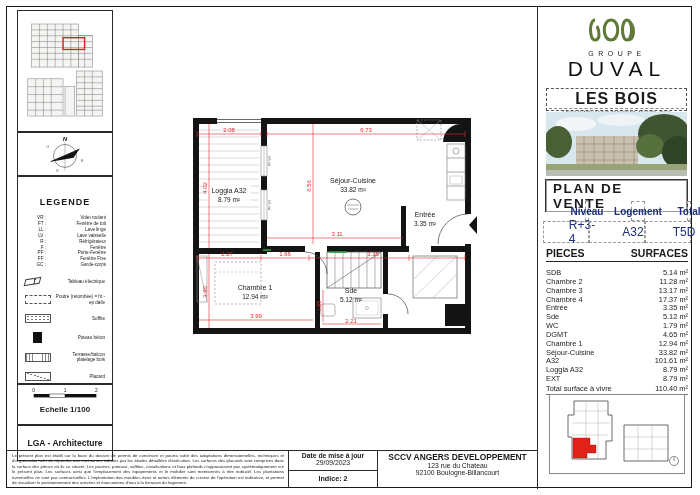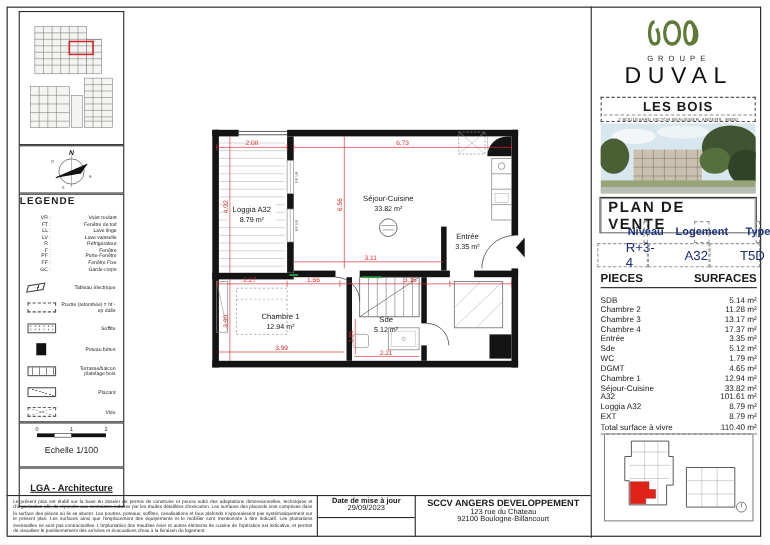--- a/index.html
+++ b/index.html
@@ -7,58 +7,58 @@
   .abs{position:absolute;}
   .border-box{border:1px solid #2a2a2a;background:#fff;box-sizing:border-box;}
   svg{display:block;font-family:"Liberation Sans",sans-serif;}
 
   
   #outer-frame{left:6px;top:6px;width:686px;height:482px;border:1.5px solid #1a1a1a;box-sizing:border-box;}
   #right-sep{left:537px;top:6px;width:1px;height:483px;background:#2a2a2a;}
 
   
   .side-box{left:17px;width:96px;}
-  #legend-title{font-size:9px;font-weight:bold;text-align:left;letter-spacing:1px;padding-top:0;}
+  #legend-title{font-size:9px;font-weight:bold;text-align:center;letter-spacing:1px;padding-top:20px;}
   #legend-abbr{margin-top:8px;padding:0 6px;}
   .ab-row{display:flex;font-size:4.6px;line-height:5.9px;}
   .ab-k{width:22px;text-align:right;padding-right:3px;color:#222;}
   .ab-v{flex:1;text-align:right;color:#222;}
   #legend-symbols{margin-top:10px;padding:0 7px;}
   .l-item{display:flex;align-items:center;margin-bottom:9px;}
   .l-label{flex:1;text-align:right;font-size:4.6px;line-height:5.4px;color:#222;padding-left:4px;}
   .sym{width:26px;height:9px;box-sizing:border-box;flex:0 0 auto;}
   .electrical-panel-icon{width:15px;height:7px;border:1px solid #444;transform:skewX(-24deg) rotate(-10deg);background:linear-gradient(90deg,transparent 60%,#444 60% 70%,transparent 70%);}
   .beam-icon{border:1px dashed #555;}
   .soffit-icon{border:1px solid #555;background-image:radial-gradient(circle,#777 0.7px,transparent 0.9px);background-size:4px 3px;}
   .column-icon{width:9px;height:11px;background:#111;margin-left:8px;}
   .deck-icon{border:1px solid #555;background:repeating-linear-gradient(90deg,#888 0 0.7px,transparent 0.7px 3.2px);}
   .closet-icon{border:1px solid #555;background:linear-gradient(to top right,transparent 48%,#777 48% 52%,transparent 52%);}
   .void-icon{border:1px dashed #666;background:linear-gradient(to top right,transparent 48.5%,#999 48.5% 51.5%,transparent 51.5%),linear-gradient(to bottom right,transparent 48.5%,#999 48.5% 51.5%,transparent 51.5%);}
   .partition-icon{height:0;border:none;border-top:2px dashed #555;margin-top:4px;}
-  #scale-label{font-size:8px;font-weight:normal;text-align:center;margin-top:2px;}
+  #scale-label{font-size:8px;font-weight:bold;text-align:center;margin-top:2px;}
   #arch-box{display:flex;align-items:center;justify-content:center;font-size:8.5px;font-weight:bold;}
 
   
   #bottom-strip{left:6px;top:450px;width:531px;height:38px;border-top:1px solid #2a2a2a;box-sizing:border-box;}
   #disclaimer{left:12px;top:453px;width:272px;height:32px;font-size:4.3px;line-height:5.4px;text-align:justify;color:#222;}
   #date-box{left:288px;top:450px;width:90px;height:38px;border-left:1px solid #2a2a2a;border-right:1px solid #2a2a2a;box-sizing:border-box;}
   #date-top{height:21px;border-bottom:1px solid #2a2a2a;text-align:center;box-sizing:border-box;padding-top:2px;}
   #date-label{font-size:6.8px;font-weight:bold;}
   #date-value{font-size:6.8px;}
   #indice{height:16px;text-align:center;font-size:7.2px;font-weight:bold;padding-top:3px;box-sizing:border-box;}
   #company-box{left:379px;top:452px;width:157px;text-align:center;}
   #company-name{font-size:8.4px;font-weight:bold;}
   .company-line{font-size:6.8px;color:#222;}
 
   
   #brand-area{left:540px;top:12px;width:154px;text-align:center;}
   #group-word{font-size:7px;letter-spacing:4.5px;color:#222;margin-top:2px;}
   #brand-name{font-size:21px;letter-spacing:6px;color:#111;margin-top:0px;font-weight:normal;}
   #lesbois-box{left:546px;top:88px;width:141px;height:23px;border:1px dashed #555;box-sizing:border-box;text-align:center;background:#fff;}
-  #lesbois-name{font-size:12px;font-weight:bold;letter-spacing:1px;margin-top:1px;}
+  #lesbois-name{font-size:16px;font-weight:bold;letter-spacing:1px;margin-top:1px;}
   #lesbois-addr{font-size:4px;letter-spacing:0.2px;color:#333;border-top:1px dashed #888;margin:0 2px;padding-top:1px;}
   #photo-box{left:546px;top:112px;width:141px;height:64px;}
   #pdv-box{left:545px;top:179px;width:143px;height:33px;border:1px solid #333;box-sizing:border-box;display:flex;align-items:center;justify-content:center;}
   #pdv-inner{border:1px solid #999;padding:0 6px;font-size:13.5px;font-weight:bold;letter-spacing:1.5px;line-height:15px;}
   #niveau-table{left:543px;top:201px;width:148px;height:42px;display:grid;grid-template-columns:46px 56px 46px;grid-template-rows:20px 22px;}
   .nt-cell{border:1px dashed #999;box-sizing:border-box;display:flex;align-items:center;justify-content:center;}
   .nt-head{font-size:10px;font-weight:bold;color:#1c2f7a;margin-left:42px;}
   .nt-val{font-size:12px;font-weight:normal;color:#1c2f7a;padding-left:32px;}
   #surfaces{left:546px;top:247px;width:142px;}
   #surf-header{display:flex;justify-content:space-between;font-size:10.5px;font-weight:bold;border-bottom:1.2px solid #222;padding-bottom:2px;}
@@ -212,31 +212,32 @@
       <rect x="16" y="9" width="16" height="3.5" fill="#111"></rect>
       <rect x="32" y="9" width="16" height="3.5" fill="#fff" stroke="#111" stroke-width="0.5"></rect>
       <rect x="48" y="9" width="32" height="3.5" fill="#111"></rect>
       <text x="16" y="6.5" text-anchor="middle" font-size="5" fill="#222">0</text>
       <text x="48" y="6.5" text-anchor="middle" font-size="5" fill="#222">1</text>
       <text x="80" y="6.5" text-anchor="middle" font-size="5" fill="#222">2</text>
     </svg>
     <div id="scale-label">Echelle 1/100</div>
   </div>
 
-  <div class="abs border-box side-box" id="arch-box" style="top:425px;height:36px;text-decoration:underline;">
+  <div class="abs border-box side-box" id="arch-box" style="top:425px;height:36px;">
     <span>LGA - Architecture</span>
   </div>
 
   <div class="abs" id="bottom-strip"></div>
   <div class="abs" id="disclaimer">Le présent plan est établi sur la base du dossier de permis de construire et pourra subir des adaptations dimensionnelles, techniques et d'organisation afin de répondre aux contraintes induites par les études détaillées d'exécution. Les surfaces des placards sont comprises dans la surface des pièces où ils se situent. Les poutres, poteaux, soffites, canalisations et faux plafonds n'apparaissent pas systématiquement sur le présent plan. Les surfaces ainsi que l'emplacement des équipements et le mobilier sont mentionnés à titre indicatif. Les plantations éventuelles ne sont pas contractuelles. L'implantation des meubles évier et autres éléments de cuisine de l'opération est indicative, et permet de visualiser le positionnement des arrivées et évacuations d'eau à la livraison du logement.</div>
   <div class="abs" id="date-box">
     <div id="date-top">
       <div id="date-label">Date de mise à jour</div>
       <div id="date-value">29/09/2023</div>
     </div>
+    <div id="indice">Indice: 2</div>
   </div>
   <div class="abs" id="brand-area">
     <svg viewBox="0 0 60 36" width="60" height="36" style="margin:0 auto">
       <g fill="none" stroke="#5f7a36" stroke-width="3">
         <path d="M 8 8 C 2 8 2 28 8 28 C 13 28 13 20 10 14"></path>
         <path d="M 24 8 C 15 8 15 28 24 28 C 33 28 33 8 24 8"></path>
         <path d="M 40 8 C 34 8 34 28 40 28 C 46 28 46 8 40 8 M 43 10 C 48 16 48 28 40 28"></path>
       </g>
     </svg>
     <div id="group-word">GROUPE</div>
@@ -280,21 +281,21 @@
     </svg>
   </div>
 
   <div class="abs" id="pdv-box">
     <div id="pdv-inner">PLAN DE VENTE</div>
   </div>
 
   <div class="abs" id="niveau-table">
     <div class="nt-cell nt-head">Niveau</div>
     <div class="nt-cell nt-head">Logement</div>
-    <div class="nt-cell nt-head">Type</div>
+    <div class="nt-cell nt-head">Total</div>
     <div class="nt-cell nt-val">R+3-4</div>
     <div class="nt-cell nt-val">A32</div>
     <div class="nt-cell nt-val">T5D</div>
   </div>
 
   <div class="abs" id="surfaces">
     <div id="surf-header">
       <span>PIECES</span>
       <span>SURFACES</span>
     </div>

